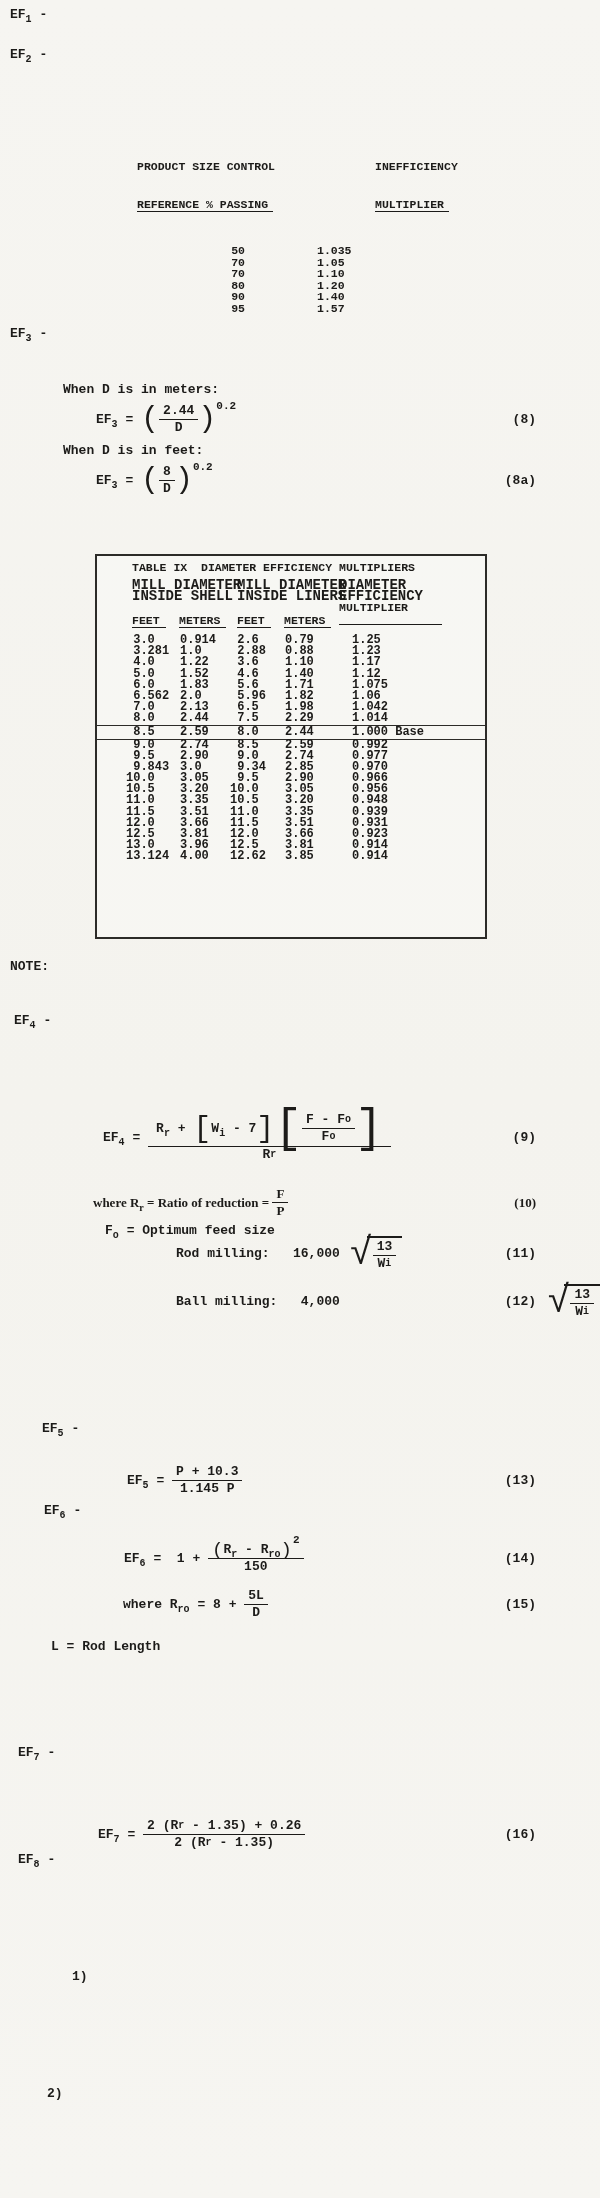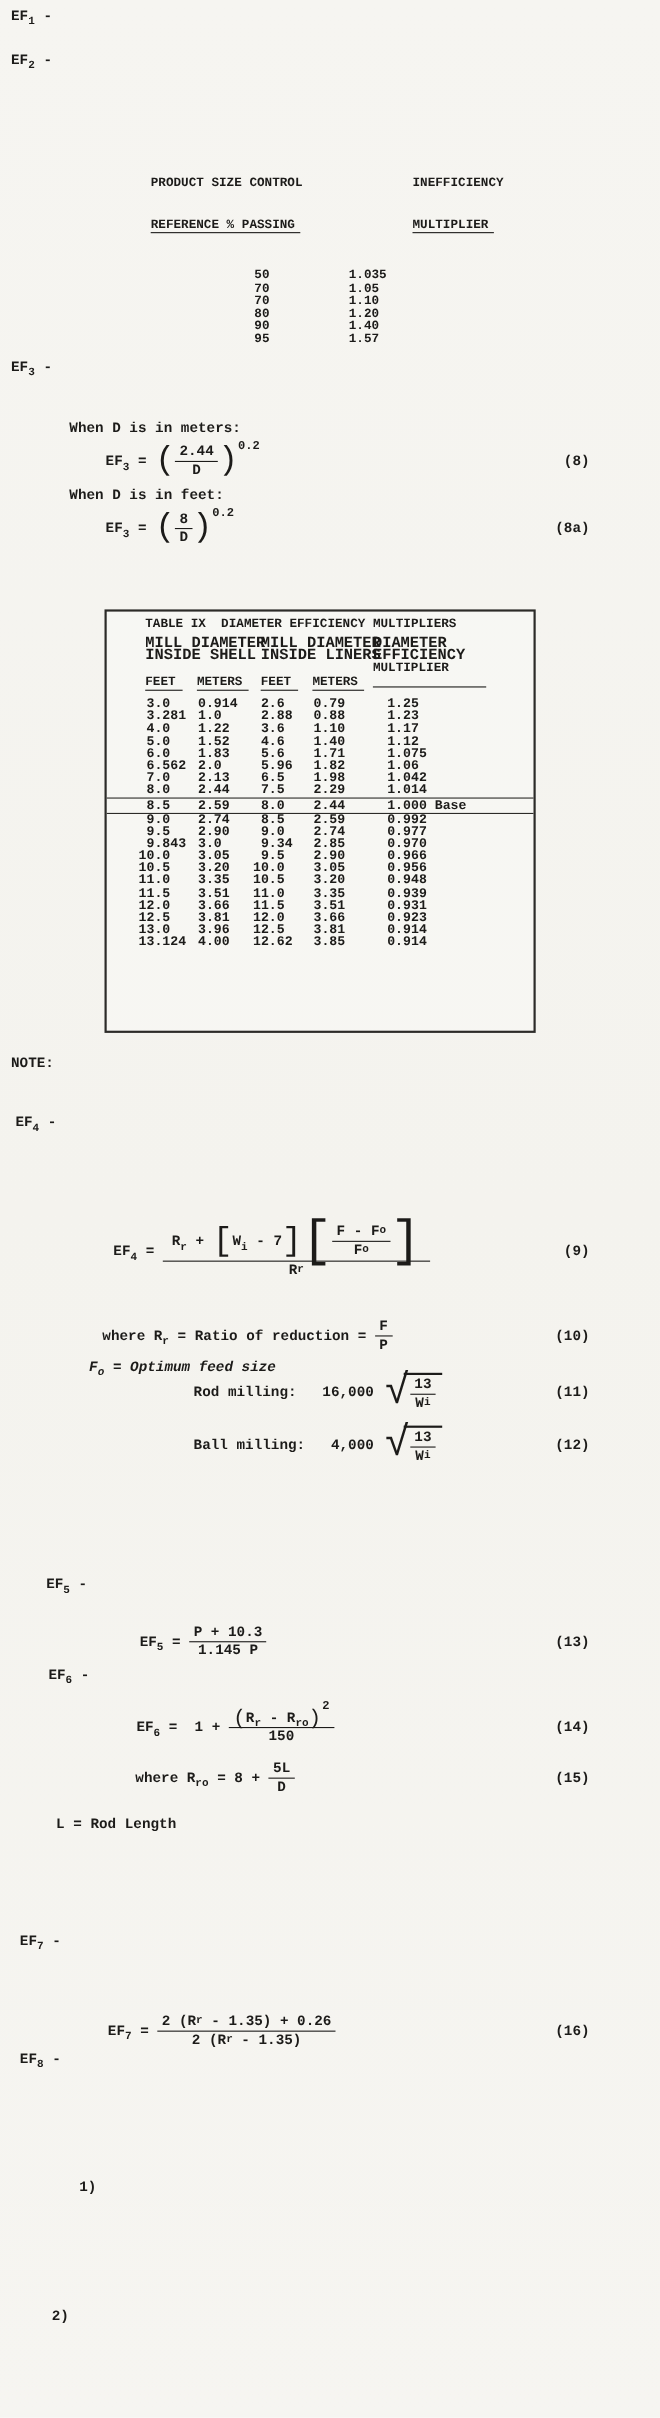--- a/index.html
+++ b/index.html
@@ -226,45 +226,45 @@
       <span class="sq1">]</span>
       <span class="sq2">[</span>
       <span class="fr"><span class="nu">F - F<sub>o</sub></span><span class="de">F<sub>o</sub></span></span>
       <span class="sq2">]</span>
     </span>
     <span class="de">R<sub>r</sub></span>
   </span>
   <span class="eqnum">(9)</span>
 </div>
 
-<div class="eqrow" style="margin-left:93px;margin-top:24px;height:30px;">
+<div class="eqrow" style="margin-left:93px;margin-top:12px;height:30px;font-family:Liberation Serif, serif;">
   <span class="wsp">where R<sub>r</sub> = Ratio of reduction = </span>
   <span class="fr">
       <span class="nu">F</span>
       <span class="de">P</span>
     </span>
   <span class="eqnum">(10)</span>
 </div>
 
 <div style="margin-top:6px;">
-  <div class="ln" style="margin-left:81px;font-style:italic;">F<sub>o</sub> = Optimum feed size</div>
+  <div class="ln" style="margin-left:105px;">F<sub>o</sub> = Optimum feed size</div>
   <div class="eqrow" style="margin-left:176px;height:34px;">
     <span class="wsp">Rod milling:   16,000</span>
     <span class="radw">
       <span class="rads">√</span>
       <span class="radb"><span class="fr">
             <span class="nu">13</span>
             <span class="de">W<sub>i</sub></span>
           </span></span>
     </span>
     <span class="eqnum">(11)</span>
   </div>
 </div>
 
-<div class="eqrow" style="margin-left:176px;margin-top:14px;height:34px;">
+<div class="eqrow" style="margin-left:176px;margin-top:14px;height:34px;justify-content:space-between;">
   <span class="wsp">Ball milling:   4,000</span>
   <span class="radw">
     <span class="rads">√</span>
     <span class="radb"><span class="fr">
           <span class="nu">13</span>
           <span class="de">W<sub>i</sub></span>
         </span></span>
   </span>
   <span class="eqnum">(12)</span>
 </div>

